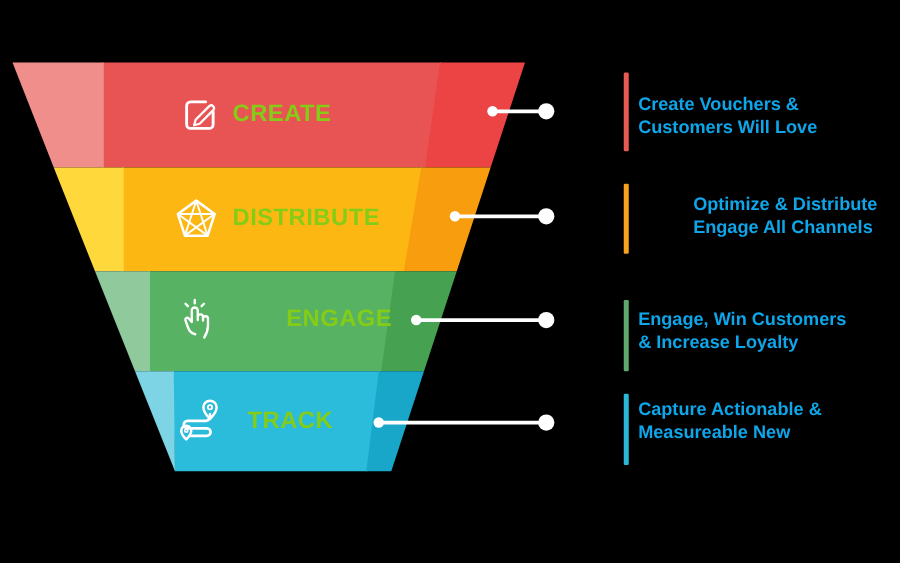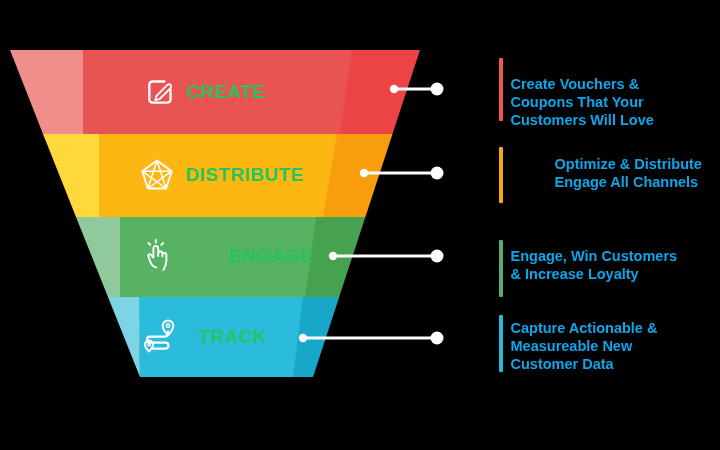--- a/index.html
+++ b/index.html
@@ -6,21 +6,21 @@
   body{
     width:720px;height:450px;position:relative;overflow:hidden;
     background:#000;
     font-family:"Liberation Sans", sans-serif;
   }
   .stage-canvas{position:absolute;left:0;top:0;width:720px;height:450px;}
   .stage-label{
     position:absolute;display:flex;align-items:center;color:#fff;
   }
   .stage-label .txt{
-    font-size:19px;font-weight:700;letter-spacing:.4px;margin-left:9px;color:#22c55e;
+    font-size:19px;font-weight:700;letter-spacing:.4px;margin-left:9px;color:#84cc16;
   }
   .icon{display:inline-flex;align-items:center;justify-content:center;}
   .icon svg{display:block;}
   .desc{position:absolute;left:499px;display:flex;align-items:flex-start;}
   .desc .bar{width:3.5px;flex:0 0 3.5px;border-radius:1px;}
   .desc .lines{margin-left:8px;color:#0ea5e9;font-size:14.5px;font-weight:700;line-height:18px;}
   .desc-create .bar{height:63px;}   .desc-create .lines{margin-top:17px;}
   .desc-distribute .bar{height:56px;} .desc-distribute .lines{margin-top:8px;}
   .desc-engage .bar{height:57px;}   .desc-engage .lines{margin-top:7px;}
   .desc-track .bar{height:57px;}    .desc-track .lines{margin-top:4px;}
@@ -110,21 +110,20 @@
       <circle cx="11" cy="27.5" r="1.2" stroke-width="1.4"></circle>
     </svg>
   </span>
   <span class="txt">TRACK</span>
 </div>
 
 <div class="desc desc-create" style="top:58px;">
   <span class="bar" style="background: rgb(232, 91, 82);"></span>
   <div class="lines">
     <div>Create Vouchers &amp;</div>
-    <div>Coupons That Your</div>
     <div>Customers Will Love</div>
   </div>
 </div>
 
 <div class="desc desc-distribute" style="top:147px;gap:44px;">
   <span class="bar" style="background: rgb(249, 163, 28);"></span>
   <div class="lines">
     <div>Optimize &amp; Distribute</div>
     <div>Engage All Channels</div>
   </div>
@@ -136,15 +135,14 @@
     <div>Engage, Win Customers</div>
     <div>&amp; Increase Loyalty</div>
   </div>
 </div>
 
 <div class="desc desc-track" style="top:315px;">
   <span class="bar" style="background: rgb(43, 184, 216);"></span>
   <div class="lines">
     <div>Capture Actionable &amp;</div>
     <div>Measureable New</div>
-    <div>Customer Data</div>
   </div>
 </div>
 
 </body></html>

